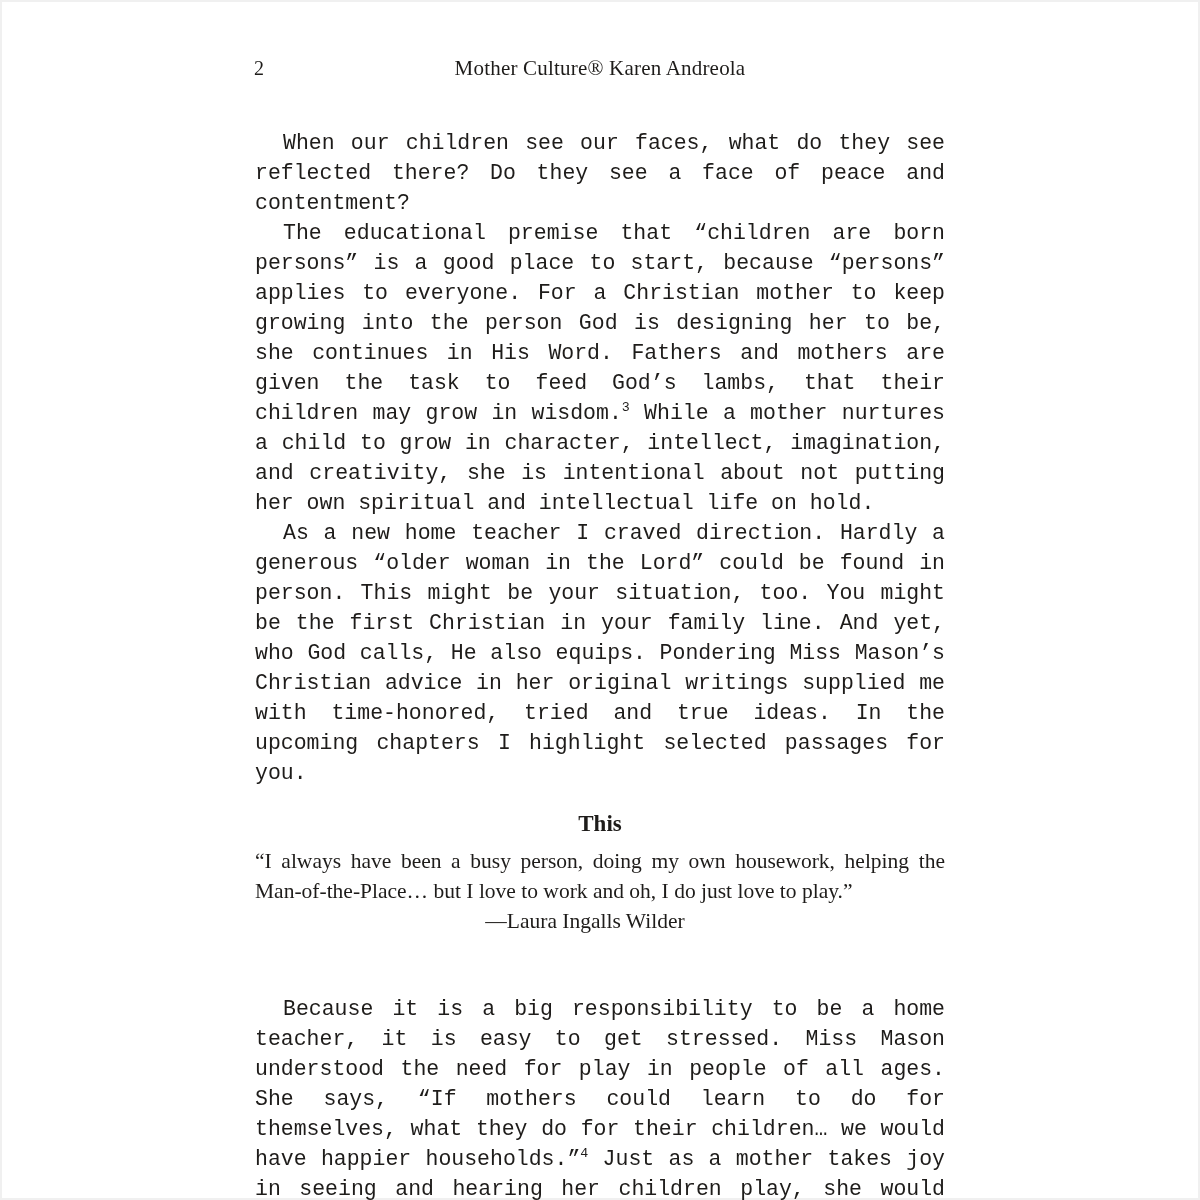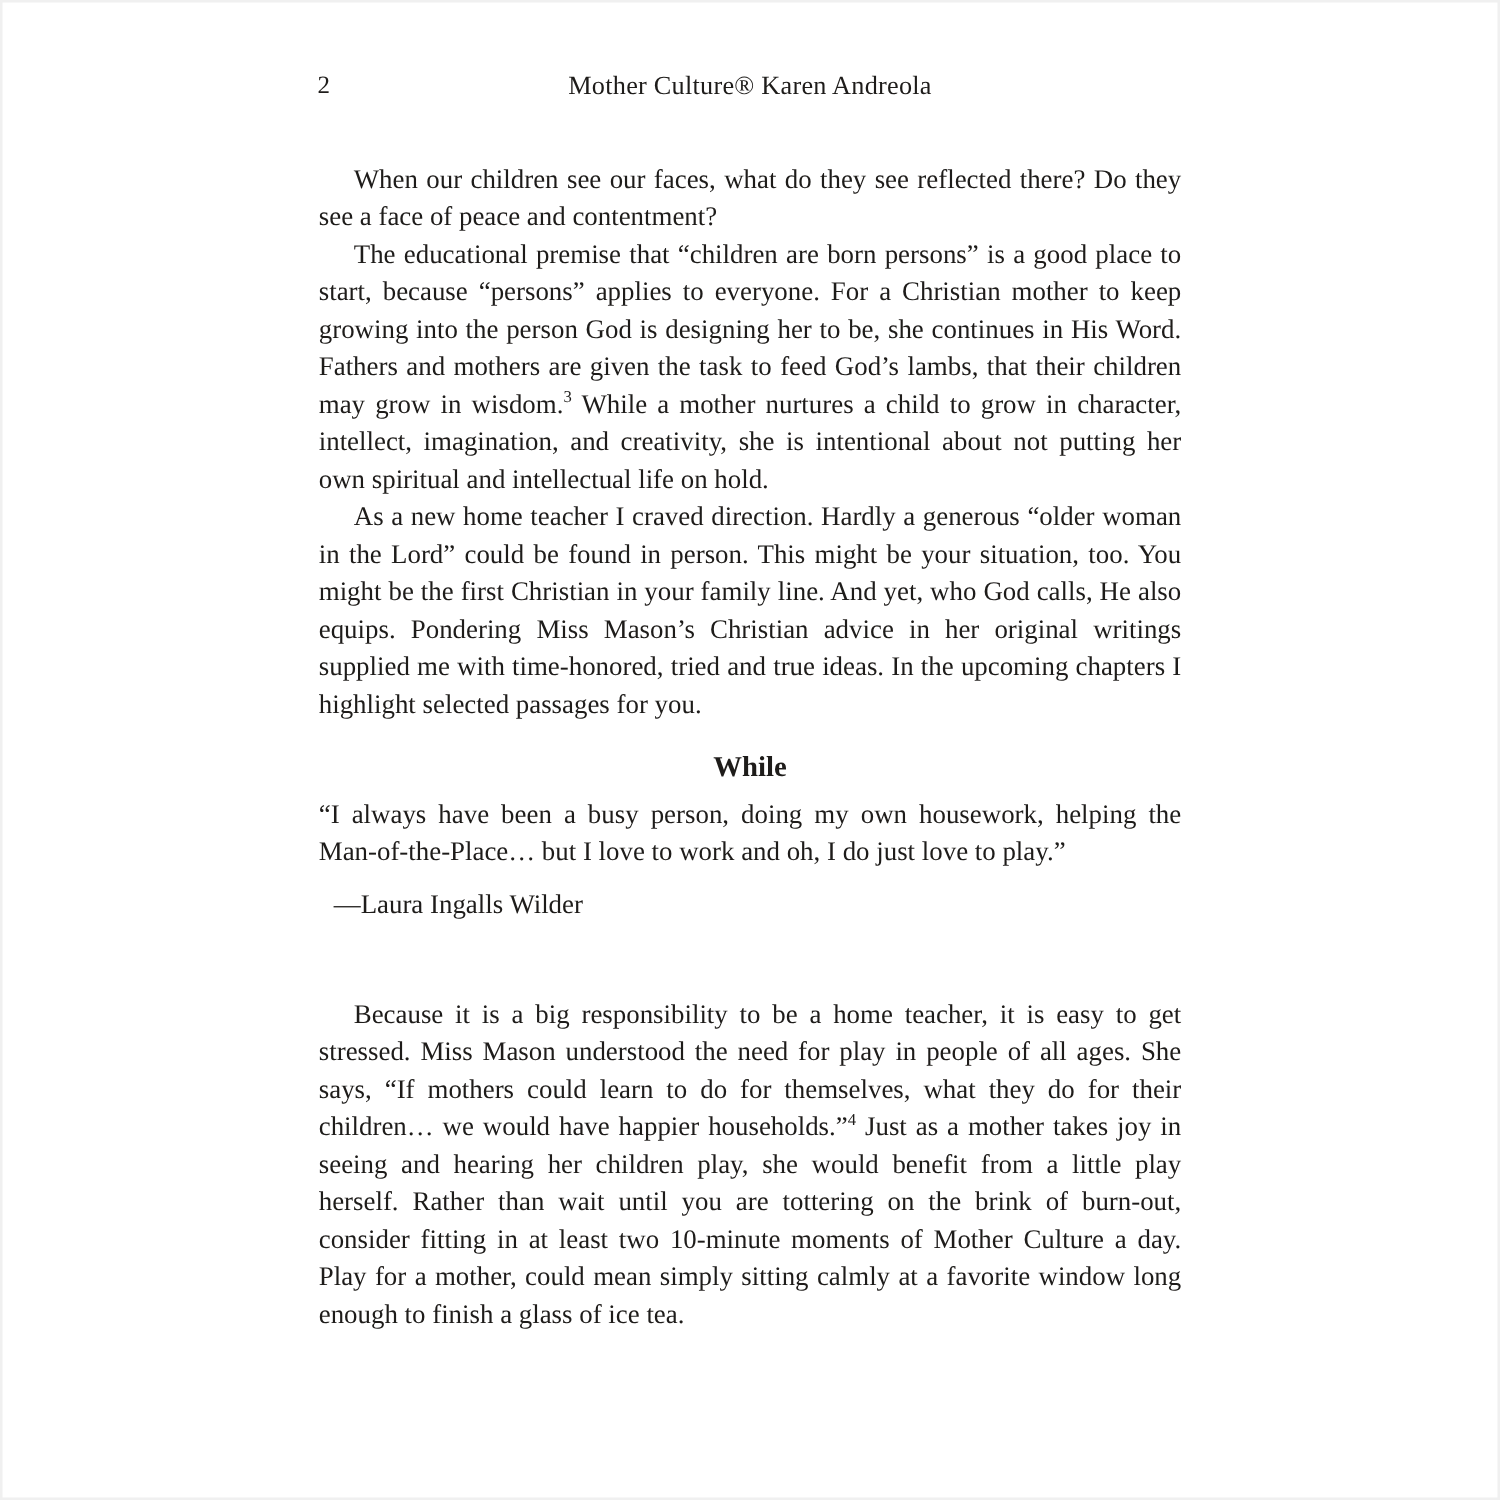--- a/index.html
+++ b/index.html
@@ -42,42 +42,43 @@
     top: 128px;
     left: 255px;
     width: 690px;
     font-size: 21.5px;
     line-height: 30px;
   }
   .para {
     margin: 0;
     text-align: justify;
     text-indent: 28px;
+    font-family: Liberation Mono, monospace;
   }
   .section-heading {
     margin: 20px 0 6px 0;
     text-align: center;
     font-size: 23px;
     font-weight: bold;
     line-height: 32px;
   }
   .fn {
     font-size: 0.62em;
     line-height: 0;
     vertical-align: super;
   }
   .quote-para {
     margin: 2px 0 0 0;
     text-align: justify;
     text-indent: 0;
   }
   .attribution {
-    margin: 12px;
+    margin: 0;
     padding-right: 30px;
-    text-align: left;
+    text-align: center;
     text-indent: 0;
   }
   .para-after-quote {
     margin-top: 58px;
   }
 </style>
 </head>
 <body>
 
 <div class="page">
@@ -88,21 +89,21 @@
   </header>
 
   <main class="content">
 
     <p class="para">When our children see our faces, what do they see reflected there? Do they see a face of peace and contentment?</p>
 
     <p class="para"><span>The educational premise that “children are born persons” is a good place to start, because “persons” applies to everyone. For a Christian mother to keep growing into the person God is designing her to be, she continues in His Word. Fathers and mothers are given the task to feed God’s lambs, that their children may grow in wisdom.</span><sup class="fn">3</sup><span> While a mother nurtures a child to grow in character, intellect, imagination, and creativity, she is intentional about not putting her own spiritual and intellectual life on hold.</span></p>
 
     <p class="para">As a new home teacher I craved direction. Hardly a generous “older woman in the Lord” could be found in person. This might be your situation, too. You might be the first Christian in your family line. And yet, who God calls, He also equips. Pondering Miss Mason’s Christian advice in her original writings supplied me with time-honored, tried and true ideas. In the upcoming chapters I highlight selected passages for you.</p>
 
-    <h2 class="section-heading">While</h2>
+    <h2 class="section-heading">This</h2>
     <p class="quote-para">“I always have been a busy person, doing my own housework, helping the Man-of-the-Place… but I love to work and oh, I do just love to play.”</p>
     <p class="attribution">—Laura Ingalls Wilder</p>
 
     <p class="para para-after-quote"><span>Because it is a big responsibility to be a home teacher, it is easy to get stressed. Miss Mason understood the need for play in people of all ages. She says, “If mothers could learn to do for themselves, what they do for their children… we would have happier households.”</span><sup class="fn">4</sup><span> Just as a mother takes joy in seeing and hearing her children play, she would benefit from a little play herself. Rather than wait until you are tottering on the brink of burn-out, consider fitting in at least two 10-minute moments of Mother Culture a day. Play for a mother, could mean simply sitting calmly at a favorite window long enough to finish a glass of ice tea.</span></p>
 
   </main>
 
 </div>
 
 </body></html>

